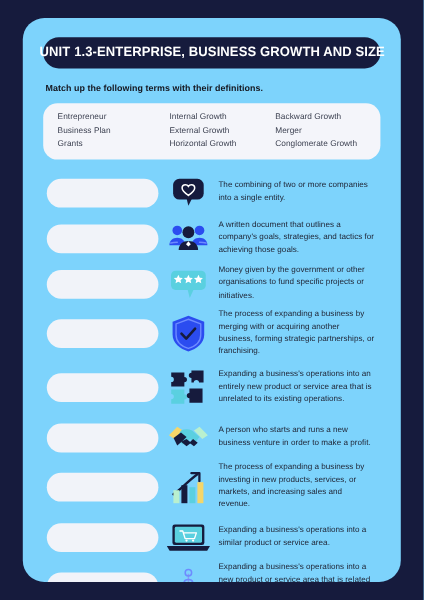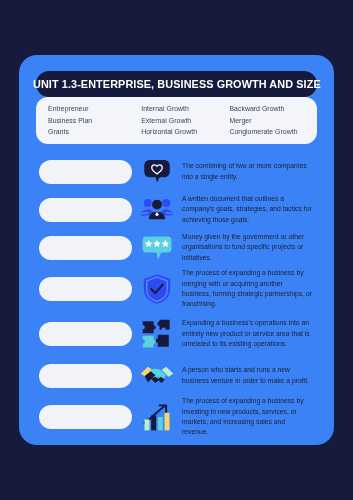--- a/index.html
+++ b/index.html
@@ -10,22 +10,22 @@
   body {
     background: #161b3d;
     font-family: "Liberation Sans", sans-serif;
     display: flex;
     align-items: center;
     justify-content: center;
   }
   .worksheet-card {
     position: relative;
     width: 315px;
-    height: 390px;
-    background: #3b82f6;
+    height: 470px;
+    background: #7dd3fc;
     border-radius: 18px;
     padding: 14px 17px 7px 17px;
     overflow: hidden;
   }
   
   .title-banner {
     background: #161b3d;
     border-radius: 40px;
     height: 26px;
     display: flex;
@@ -111,20 +111,21 @@
 </style>
 </head>
 <body>
 
 <div class="worksheet-card">
 
   <div class="title-banner">
     <div class="title-text">UNIT 1.3-ENTERPRISE, BUSINESS GROWTH AND SIZE</div>
   </div>
 
+  <div class="instruction">Match up the following terms with their definitions.</div>
 
   <div class="word-bank">
     <div class="wb-col">
       <div class="wb-term">Entrepreneur</div>
       <div class="wb-term">Business Plan</div>
       <div class="wb-term">Grants</div>
     </div>
     <div class="wb-col">
       <div class="wb-term">Internal Growth</div>
       <div class="wb-term">External Growth</div>

